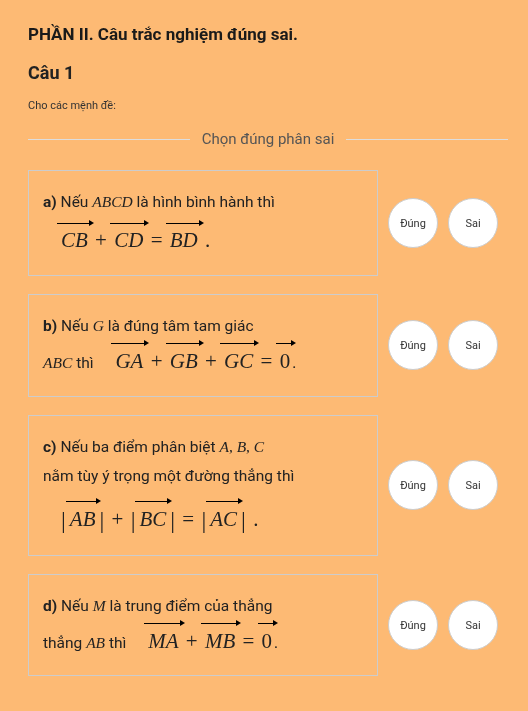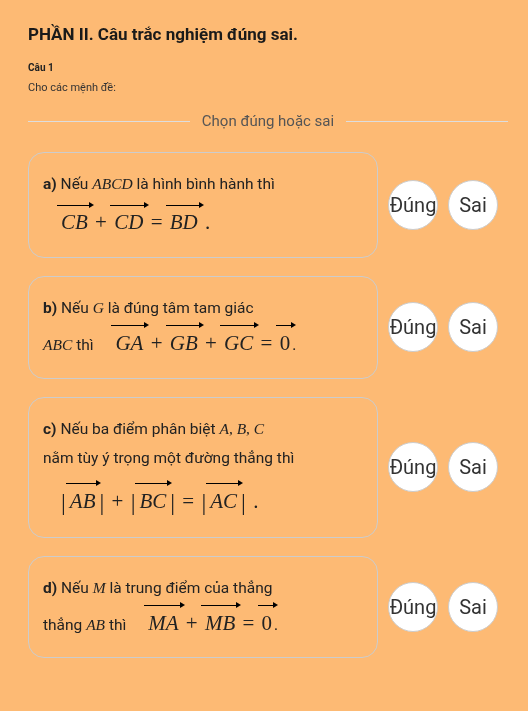--- a/index.html
+++ b/index.html
@@ -16,23 +16,23 @@
     padding: 24px 20px 24px 28px;
     min-height: 711px;
   }
   .section-title {
     font-size: 17px;
     font-weight: 700;
     color: #1a1a1a;
     margin-bottom: 18px;
   }
   .question-num {
-    font-size: 10px;
+    font-size: 18px;
     font-weight: 700;
-    margin-bottom: 8px;
+    margin-bottom: 16px;
   }
   .question-prompt {
     font-size: 11px;
     color: #333;
     margin-bottom: 18px;
   }
   .divider-row {
     display: flex;
     align-items: center;
     margin-bottom: 22px;
@@ -51,37 +51,37 @@
   .item-row {
     display: flex;
     align-items: center;
     gap: 10px;
     margin-bottom: 18px;
   }
   .item-box {
     flex: 0 0 350px;
     width: 350px;
     border: 1px solid #ccc;
-    border-radius: 16px;
+    border-radius: 0;
     padding: 16px 14px 14px 14px;
     font-size: 15.5px;
     line-height: 1.9;
     color: #222;
   }
   .item-box b { font-weight: 700; }
   .btn {
     width: 50px;
     height: 50px;
     border-radius: 50%;
     border: 1px solid #ccc;
     background: #fff;
     display: flex;
     align-items: center;
     justify-content: center;
-    font-size: 20px;
+    font-size: 11px;
     color: #333;
     cursor: pointer;
     flex-shrink: 0;
   }
   
   .mi { font-family: "Times New Roman", Georgia, serif; font-style: italic; }
   .mr { font-family: "Times New Roman", Georgia, serif; font-style: normal; }
   .vec {
     font-family: "Times New Roman", Georgia, serif;
     font-style: italic;
@@ -135,21 +135,21 @@
 
 <div class="page">
 
   <div class="section-title">PHẦN II. Câu trắc nghiệm đúng sai.</div>
 
   <div class="question-num">Câu 1</div>
   <div class="question-prompt">Cho các mệnh đề:</div>
 
   <div class="divider-row">
     <div class="divider-line"></div>
-    <div class="divider-text">Chọn đúng hoặc sai</div>
+    <div class="divider-text">Chọn đúng phân sai</div>
     <div class="divider-line"></div>
   </div>
 
   <div class="item-row">
     <div class="item-box">
       <b>a)</b><span> Nếu </span><span class="mi">ABCD</span><span> là hình bình hành thì</span><br>
       <span class="math-line big">
         <span class="vec"><span class="arrow"></span><span>CB</span></span><span class="mr"> + </span><span class="vec"><span class="arrow"></span><span>CD</span></span><span class="mr"> = </span><span class="vec"><span class="arrow"></span><span>BD</span></span><span class="mr"> .</span>
       </span>
     </div>

